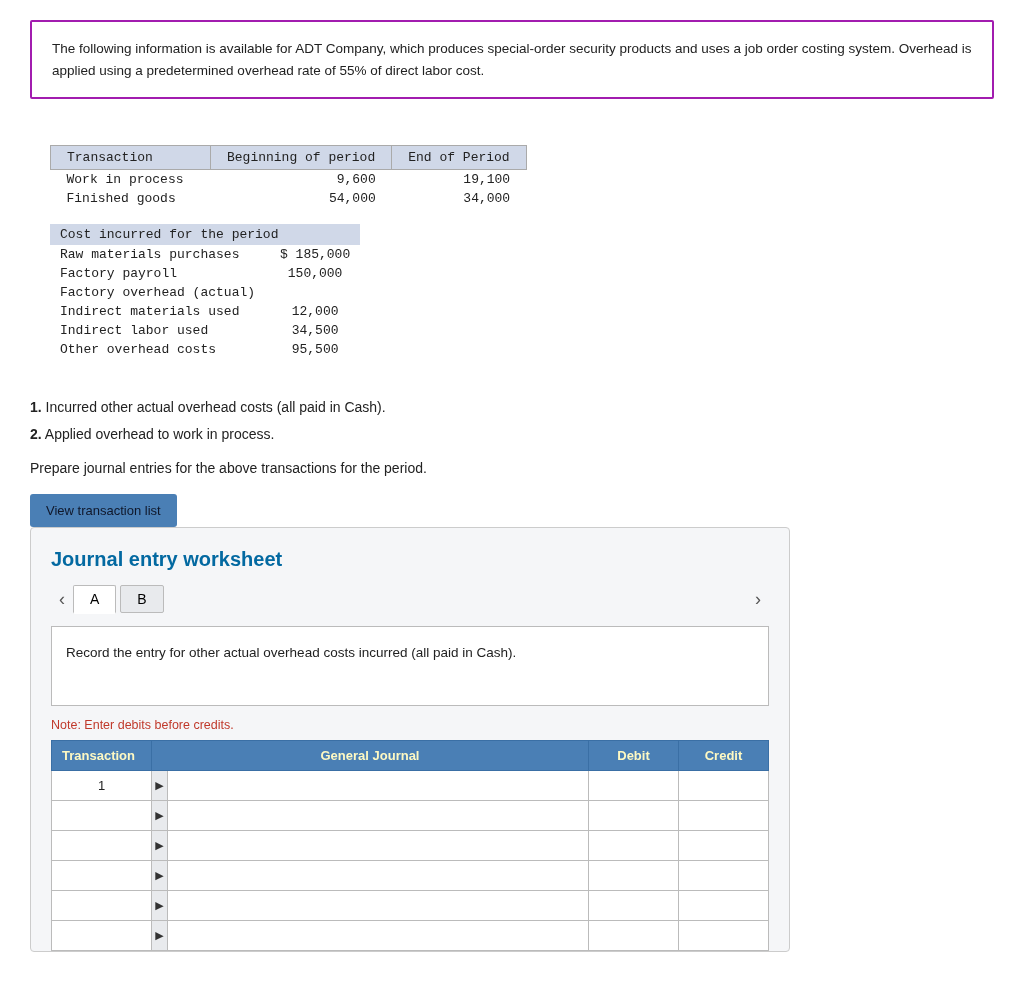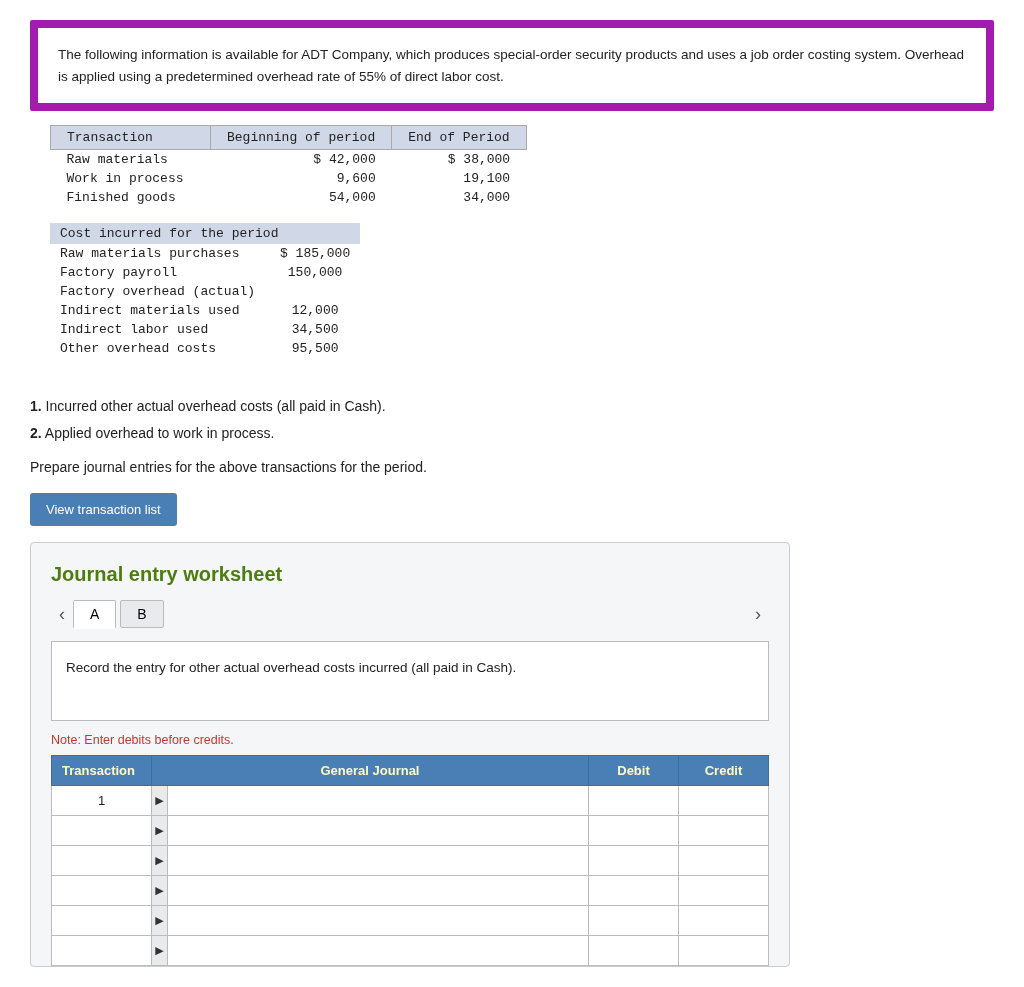--- a/index.html
+++ b/index.html
@@ -8,22 +8,22 @@
       font-size: 14px;
       background: #fff;
       color: #222;
       padding: 20px 30px;
       max-width: 1024px;
     }
 
     .intro-text {
       font-size: 13.5px;
       line-height: 1.6;
-      margin-bottom: 4px;
-      border: 8px solid #a21caf;
+      margin-bottom: 36px;
+      border: 2px solid #a21caf;
       padding: 16px 20px;
       border-radius: 2px;
     }
 
     .data-tables-wrapper {
       padding: 10px 20px 16px 20px;
     }
 
     .inventory-table {
       font-family: 'Courier New', monospace;
@@ -93,42 +93,41 @@
       margin-bottom: 2px;
     }
 
     .prepare-text {
       font-size: 14px;
       margin: 12px 0 18px 0;
     }
 
     .view-btn {
       background: #4a7fb5;
-      color: #ffffff;
+      color: #0f172a;
       border: none;
       padding: 9px 16px;
       font-size: 13px;
       cursor: pointer;
       border-radius: 3px;
-      margin-bottom: 16px;
     }
 
     .worksheet-container {
       border: 1px solid #ccc;
       border-radius: 4px;
       background: #f5f6f8;
       padding: 20px 20px 0 20px;
       max-width: 760px;
     }
 
     .worksheet-title {
       font-size: 20px;
       font-weight: bold;
       margin-bottom: 14px;
-      color: #4d7c0f;
+      color: #0369a1;
     }
 
     .tab-nav {
       display: flex;
       align-items: center;
       margin-bottom: 12px;
       gap: 0;
     }
 
     .tab-nav .chevron-left {
@@ -268,25 +267,20 @@
 
   <table class="inventory-table">
     <thead>
       <tr>
         <th class="col-label">Transaction</th>
         <th class="col-val">Beginning of period</th>
         <th class="col-val">End of Period</th>
       </tr>
     </thead>
     <tbody id="inventory-tbody">
-    <tr>
-      <td class="col-label">Raw materials</td>
-      <td class="col-val">$ 42,000</td>
-      <td class="col-val">$ 38,000</td>
-    </tr>
         <tr>
       <td class="col-label">Work in process</td>
       <td class="col-val">9,600</td>
       <td class="col-val">19,100</td>
     </tr>
         <tr>
       <td class="col-label">Finished goods</td>
       <td class="col-val">54,000</td>
       <td class="col-val">34,000</td>
     </tr>

